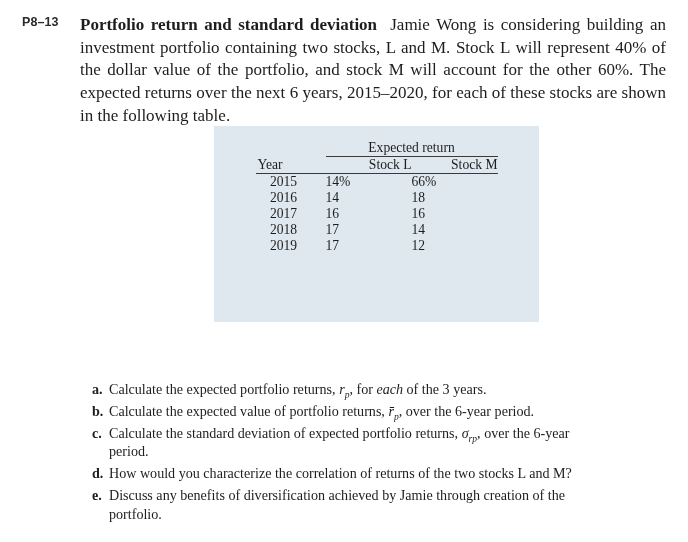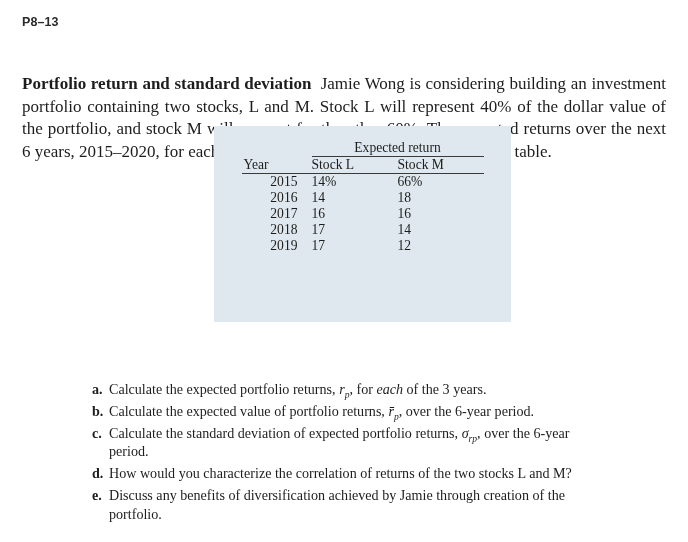--- a/index.html
+++ b/index.html
@@ -24,21 +24,20 @@
   
   .problem {
     position: absolute;
     left: 22px;
     top: 14px;
     width: 644px;
   }
   .problem-row {
     display: flex;
     align-items: flex-start;
-    flex-direction: column;
   }
   .problem-number {
     font-family: "Liberation Sans", sans-serif;
     font-weight: bold;
     font-size: 12.5px;
     letter-spacing: 0.1px;
     color: #2b2b2b;
     width: 58px;
     flex: 0 0 58px;
     padding-top: 1px;
@@ -53,21 +52,21 @@
   }
   .problem-title {
     font-weight: bold;
   }
 
   
   .table-panel {
     position: absolute;
     left: 214px;
     top: 126px;
-    width: 297px;
+    width: 325px;
     height: 196px;
     background: #dee8ee;
   }
   .ret-table {
     border-collapse: collapse;
     margin: 0 auto;
     margin-top: 14px;
   }
   .ret-table td, .ret-table th {
     font-size: 13.6px;
@@ -80,32 +79,32 @@
     font-size: 13.8px;
     padding-bottom: 3px;
   }
   .rule-under-expected {
     height: 1px;
     background: #3a3a3a;
   }
   .col-head {
     padding-top: 4px;
     padding-bottom: 4px;
-    text-align: left;
+    text-align: right;
   }
   .col-head.year {
     text-align: left;
     padding-left: 2px;
   }
   .rule-under-heads {
     height: 1px;
     background: #3a3a3a;
   }
   .cell-year {
-    text-align: right;
+    text-align: center;
     padding-left: 2px;
     padding-top: 6.5px;
     padding-bottom: 0.5px;
   }
   .cell-num {
     padding-top: 6.5px;
     padding-bottom: 0.5px;
   }
   .cw-year { width: 54px; margin-left: 36px; }
   .cw-l { width: 86px; }

